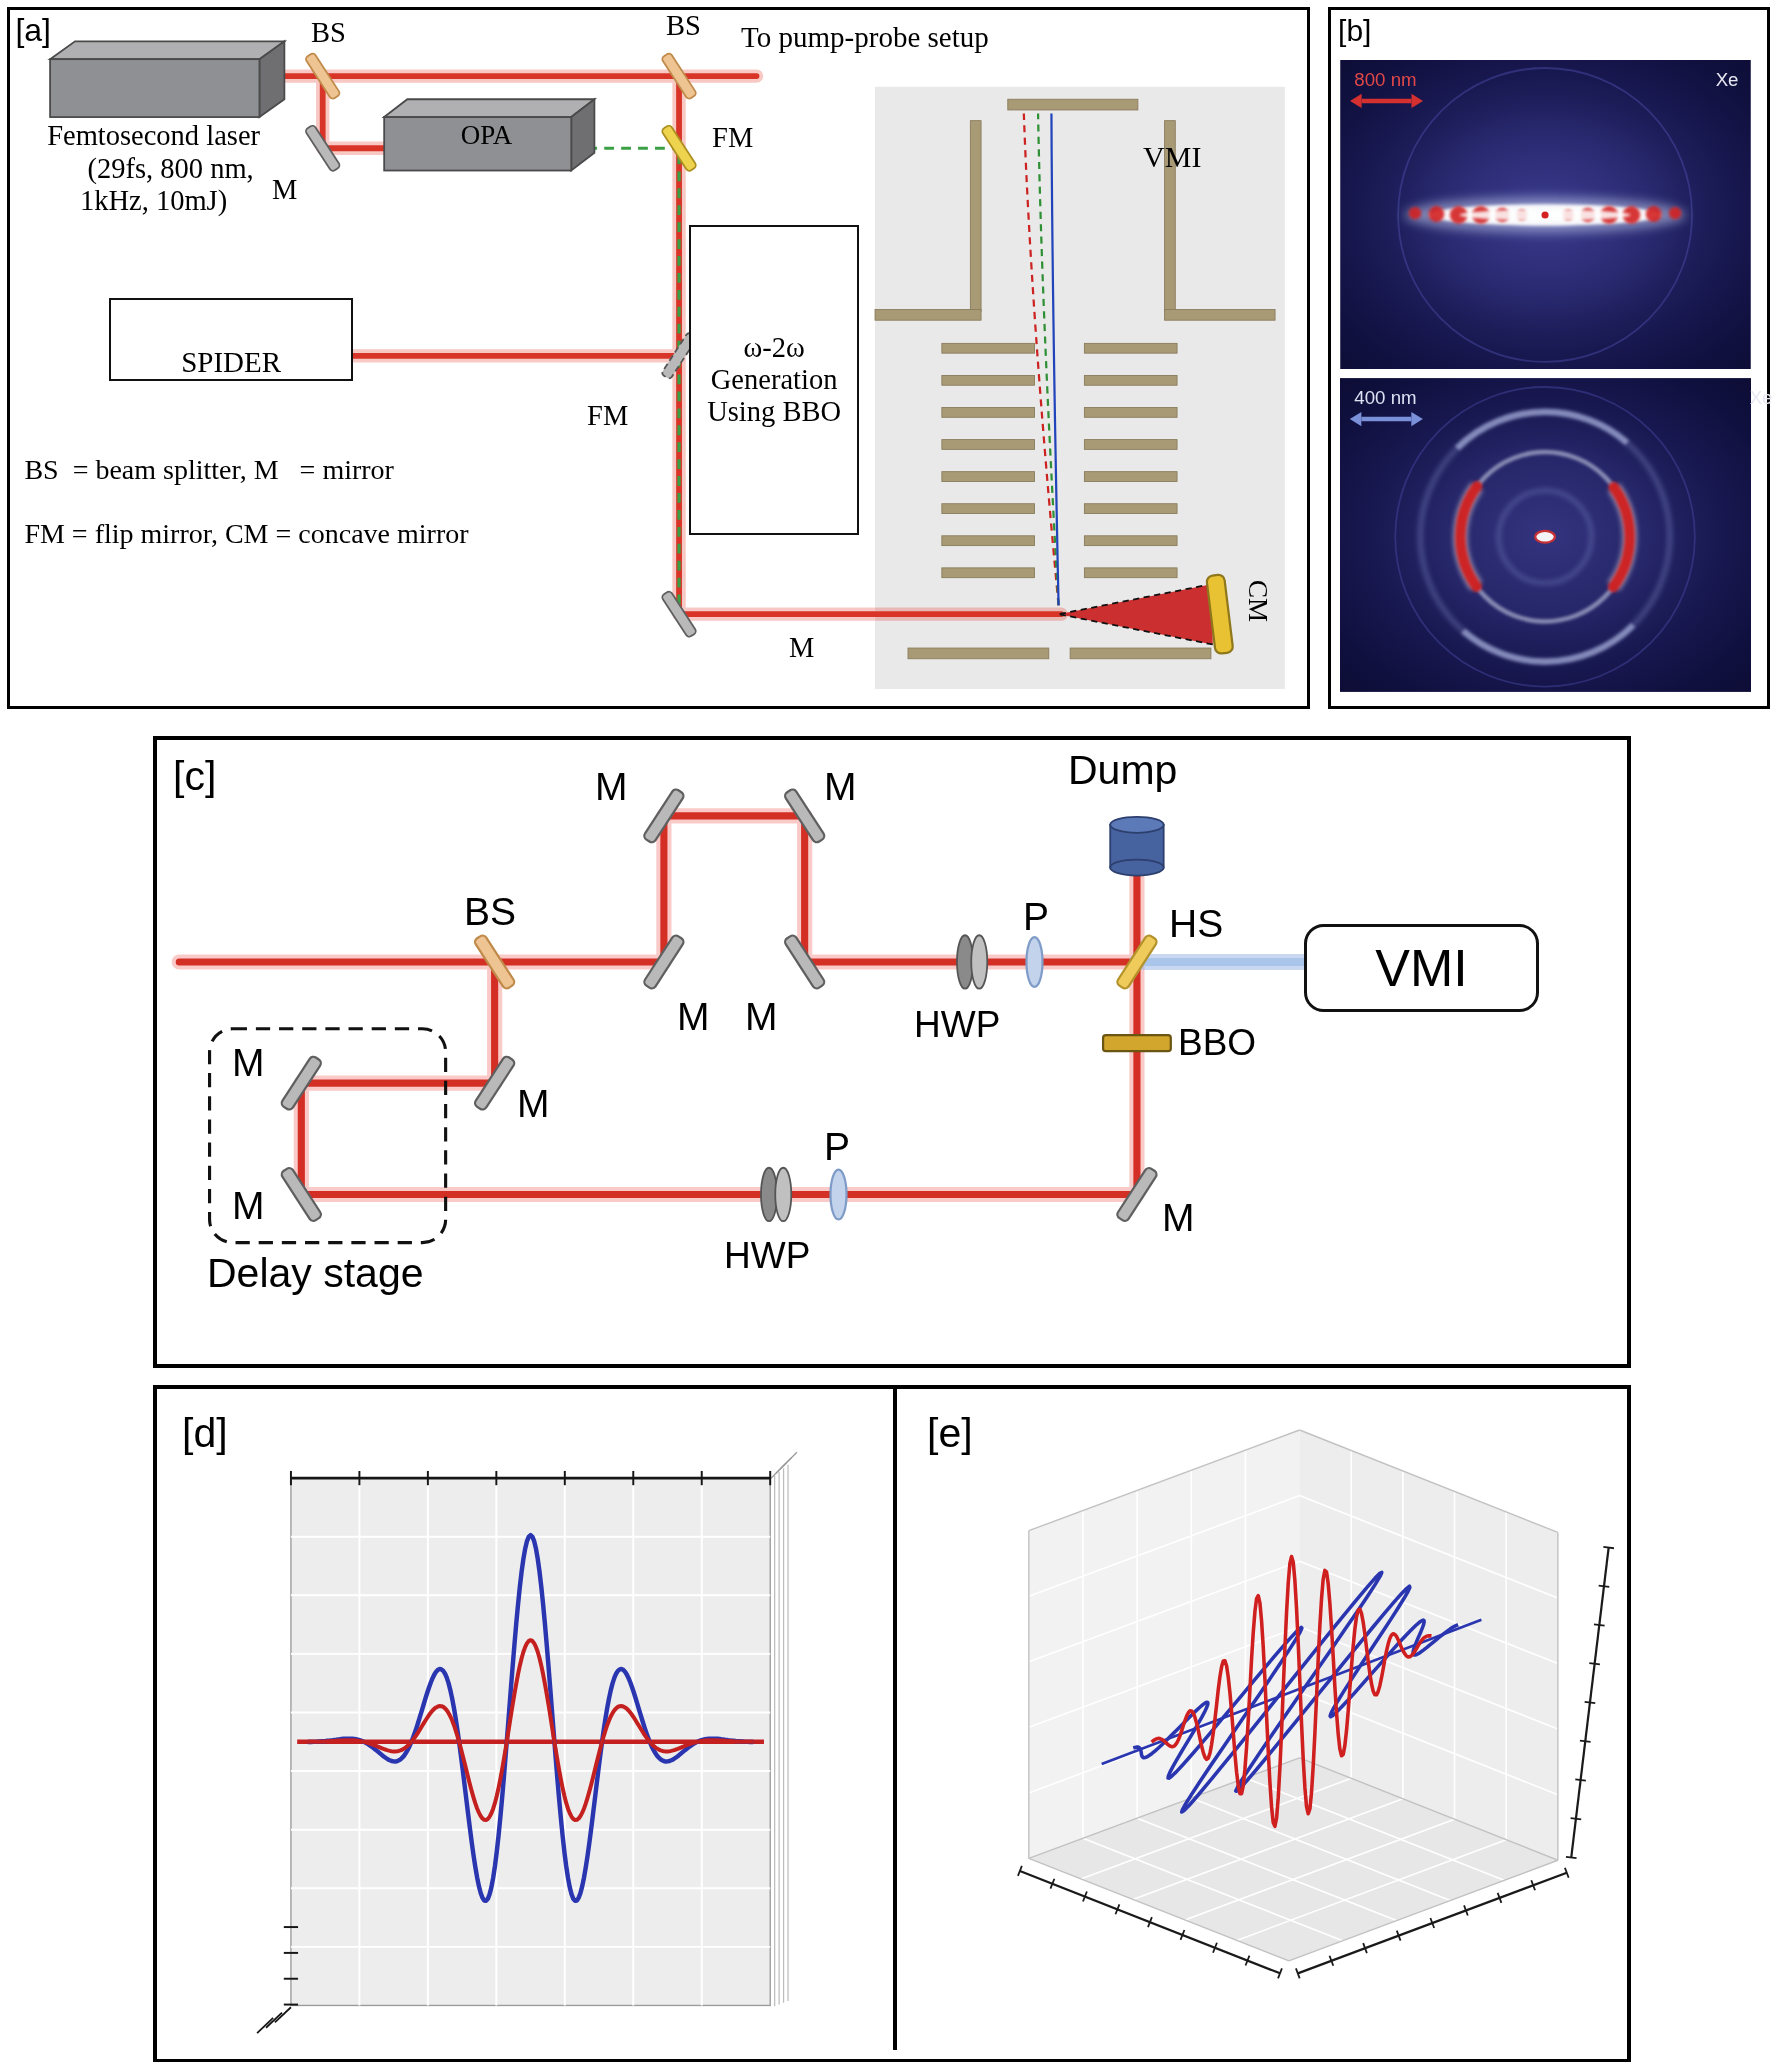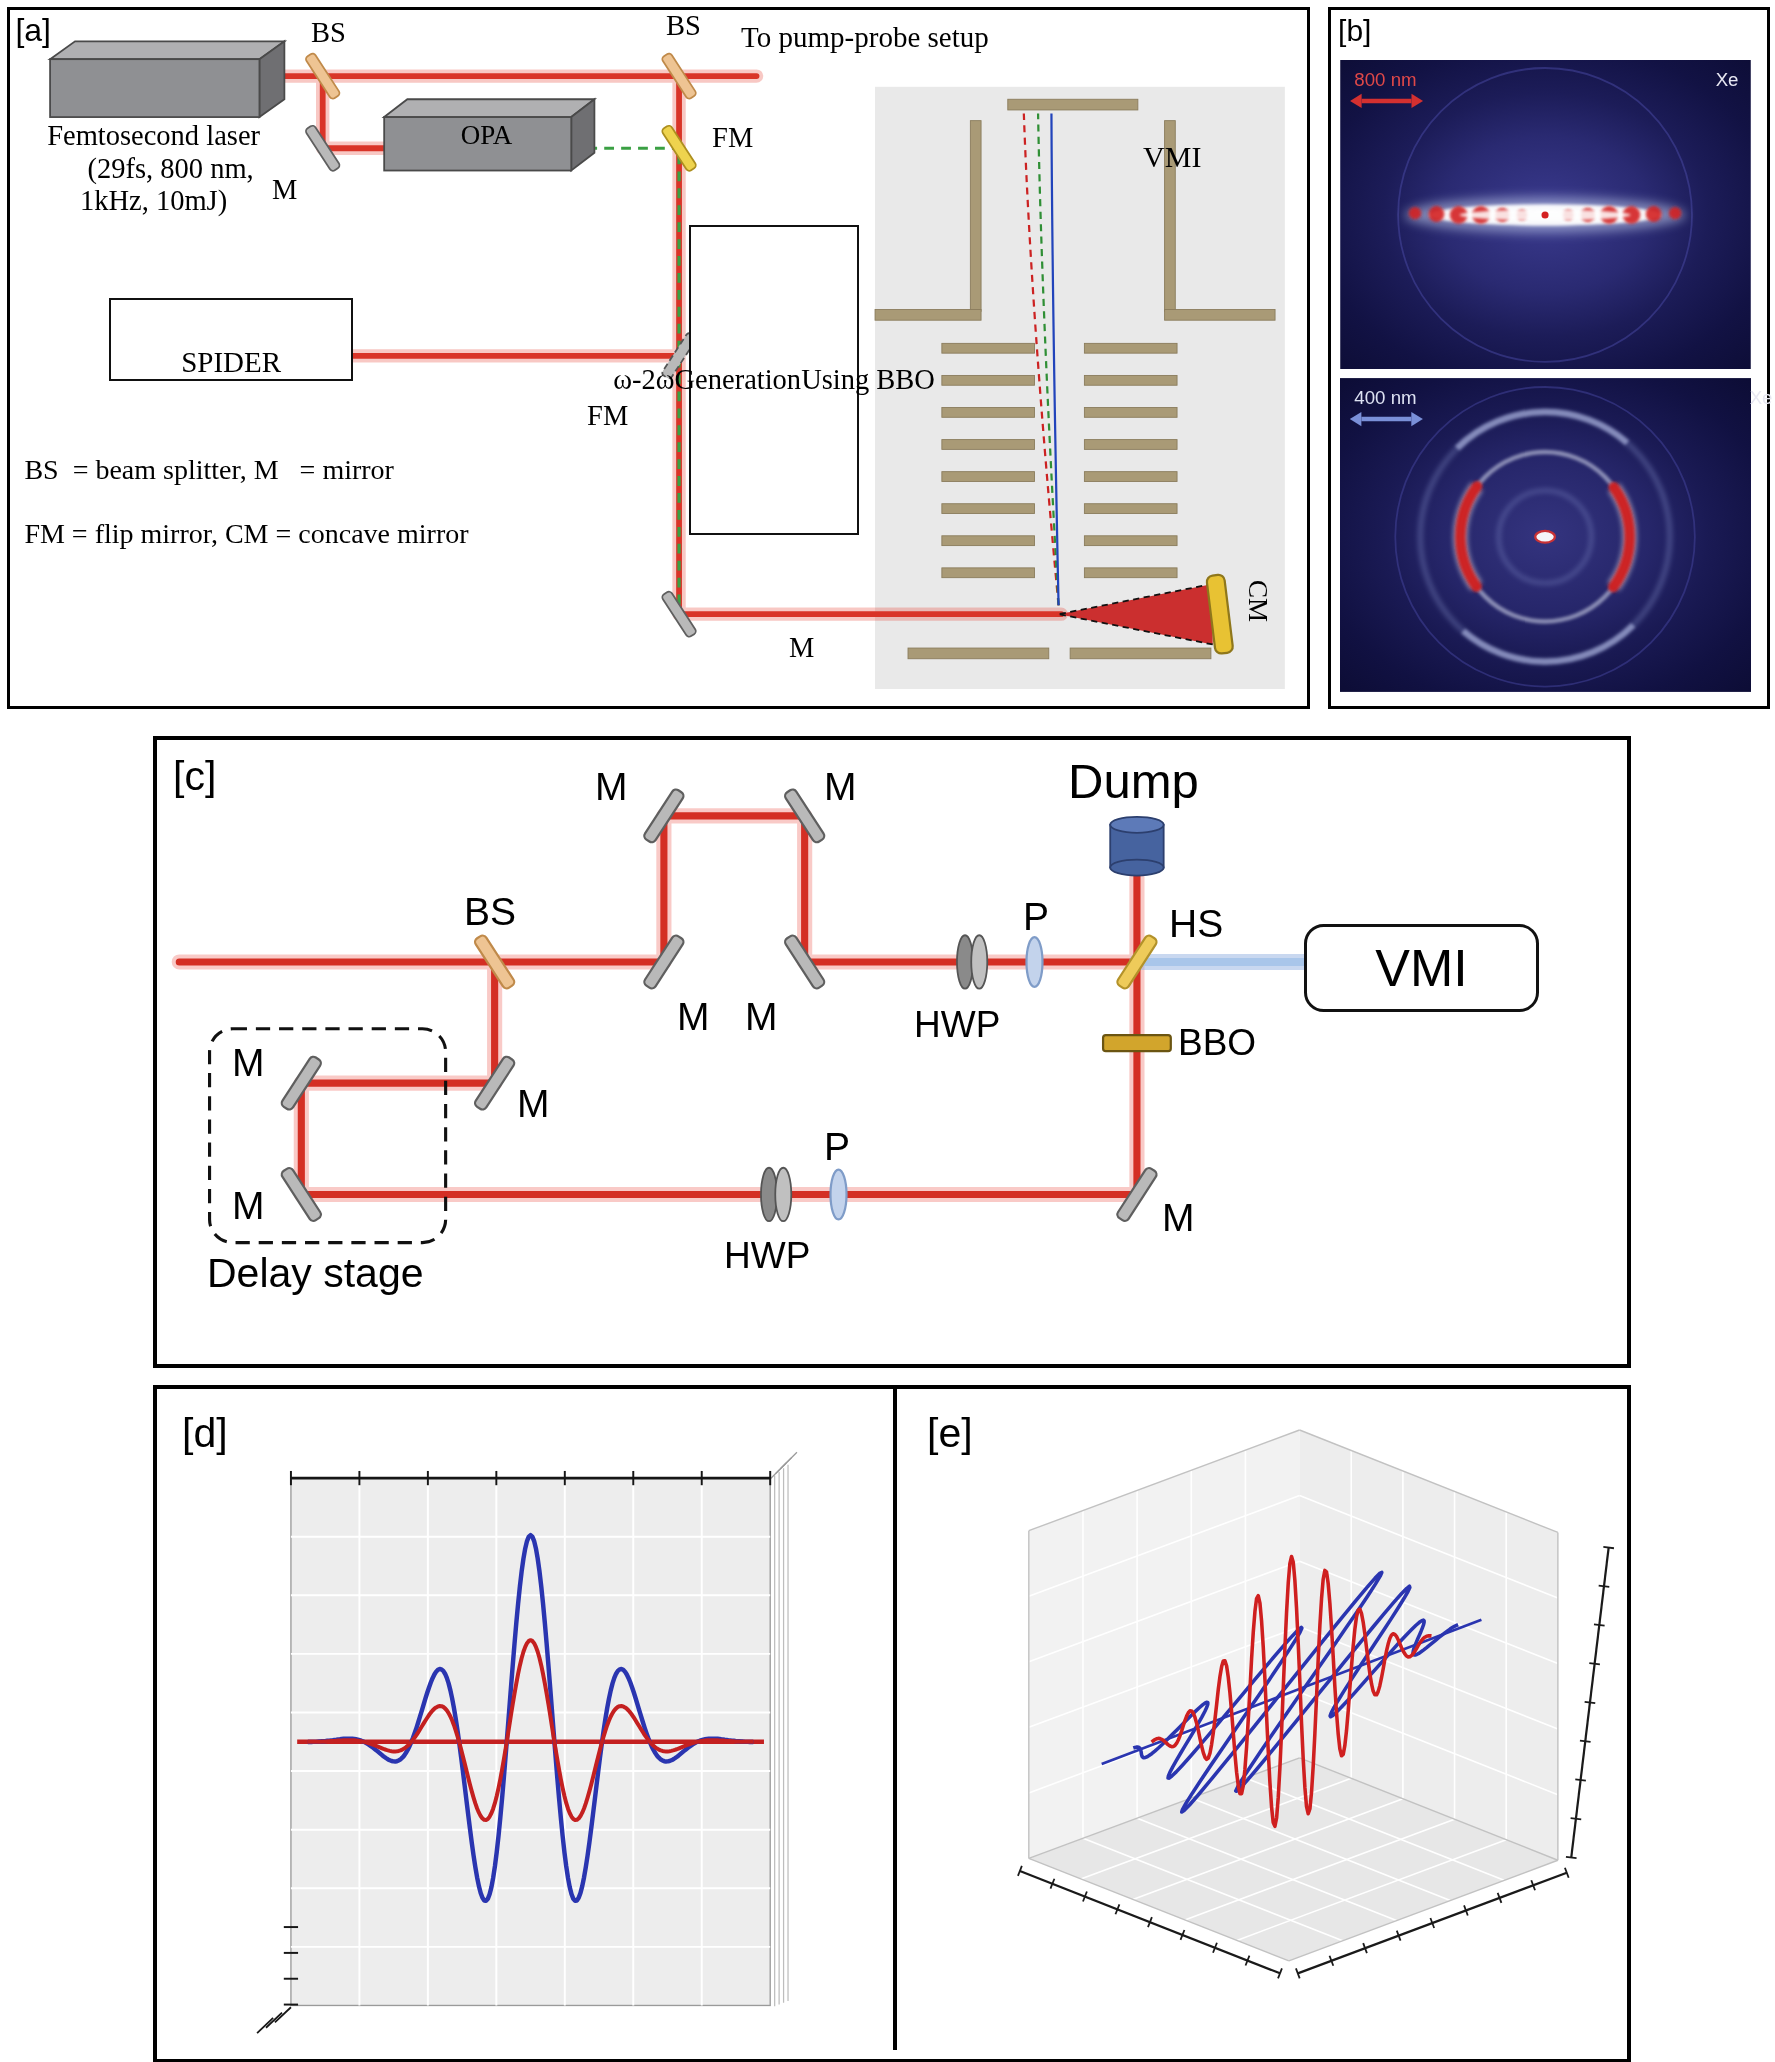--- a/index.html
+++ b/index.html
@@ -114,21 +114,21 @@
     <div class="lblS" style="left:702px;top:112px;">FM</div>
     <div class="lblS" style="left:577px;top:390px;">FM</div>
     <div class="lblS" style="left:779px;top:622px;">M</div>
     <div class="lblS" style="left:1133px;top:130px;font-size:30px;">VMI</div>
     <div class="lblS" style="left:1232px;top:570px;font-size:27px;writing-mode:vertical-rl;">CM</div>
 
     <div class="whitebox" style="left:99px;top:288px;width:240px;height:79px;align-items:flex-end;">
       <span class="lblS" style="position:static;font-size:29px;">SPIDER</span>
     </div>
 
-    <div class="whitebox" style="left:679px;top:215px;width:166px;height:306px;flex-direction:row;line-height:1.4;">
+    <div class="whitebox" style="left:679px;top:215px;width:166px;height:306px;flex-direction:column;line-height:1.4;">
       <span class="lblS" style="position:static;">ω-2ω</span>
       <span class="lblS" style="position:static;">Generation</span>
       <span class="lblS" style="position:static;">Using BBO</span>
     </div>
 
     <div class="lblS" style="left:14.3px;top:444px;font-size:28px;">BS  = beam splitter, M   = mirror</div>
     <div class="lblS" style="left:14.3px;top:508px;font-size:28px;">FM = flip mirror, CM = concave mirror</div>
   </div>
 
   <div class="panel" id="panel-b" style="left:1328px;top:7.1px;width:436px;height:696px;border:3.6px solid #000;">
@@ -278,21 +278,21 @@
     <div class="lblC" style="left:667px;top:25px;">M</div>
     <div class="lblC" style="left:360px;top:342px;">M</div>
     <div class="lblC" style="left:75px;top:301px;">M</div>
     <div class="lblC" style="left:75px;top:444px;">M</div>
     <div class="lblC" style="left:1005px;top:456px;">M</div>
     <div class="lblC" style="left:757px;top:264px;font-size:37px;">HWP</div>
     <div class="lblC" style="left:866px;top:155px;">P</div>
     <div class="lblC" style="left:567px;top:495px;font-size:37px;">HWP</div>
     <div class="lblC" style="left:667px;top:385px;">P</div>
     <div class="lblC" style="left:1012px;top:162px;">HS</div>
-    <div class="lblC" style="left:911px;top:13px;font-size:49px;">Dump</div>
+    <div class="lblC" style="left:911px;top:7px;font-size:41px;">Dump</div>
     <div class="lblC" style="left:1021px;top:282px;font-size:37px;">BBO</div>
     <div class="lblC" style="left:50px;top:510px;font-size:41px;">Delay stage</div>
     <div class="whitebox" style="left:1147px;top:184px;width:229px;height:82px;border-width:3.6px;border-radius:19.6px;">
       <span style="font:52px 'Liberation Sans',sans-serif;color:#000;">VMI</span>
     </div>
   </div>
 
   <div class="panel" id="panel-de" style="left:153px;top:1385px;width:1470px;height:670px;border:4.5px solid #000;display:flex;">
     <div style="position:relative;width:736px;height:661px;border-right:4.5px solid #000;" id="panel-d">
       <div class="tagBig" style="left:25px;top:21.4px;">[d]</div>

